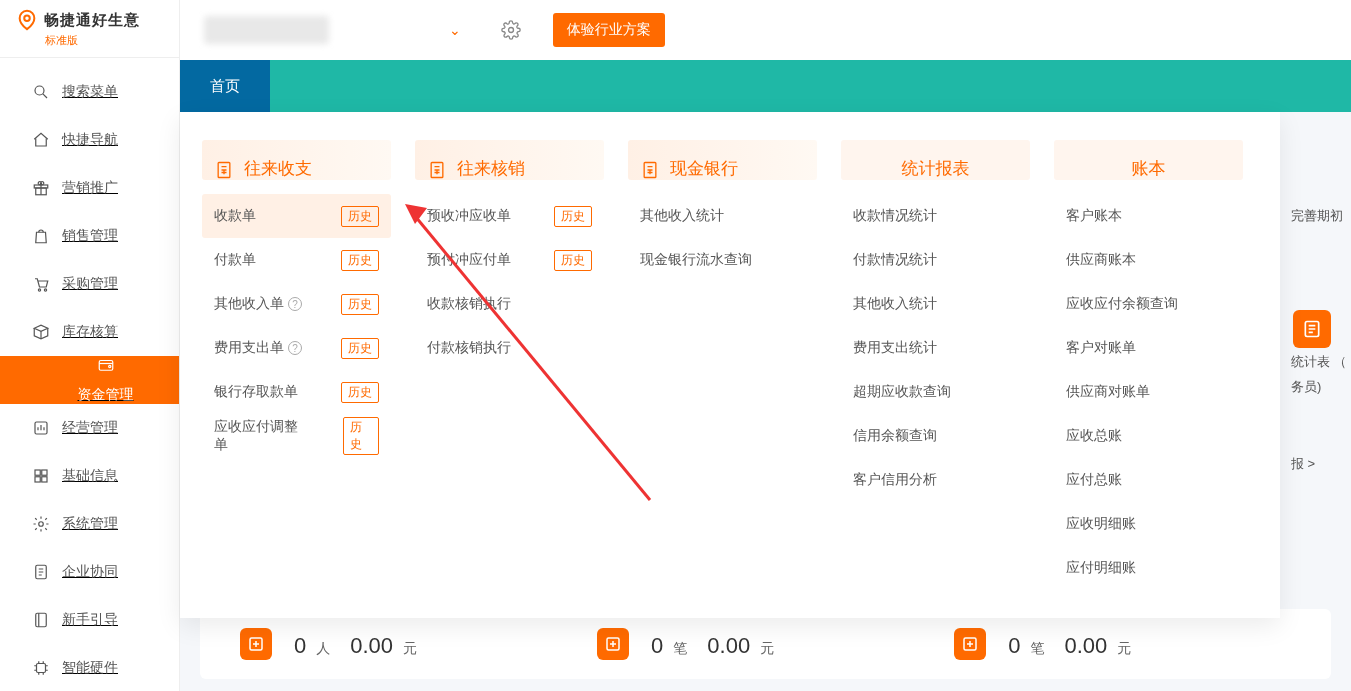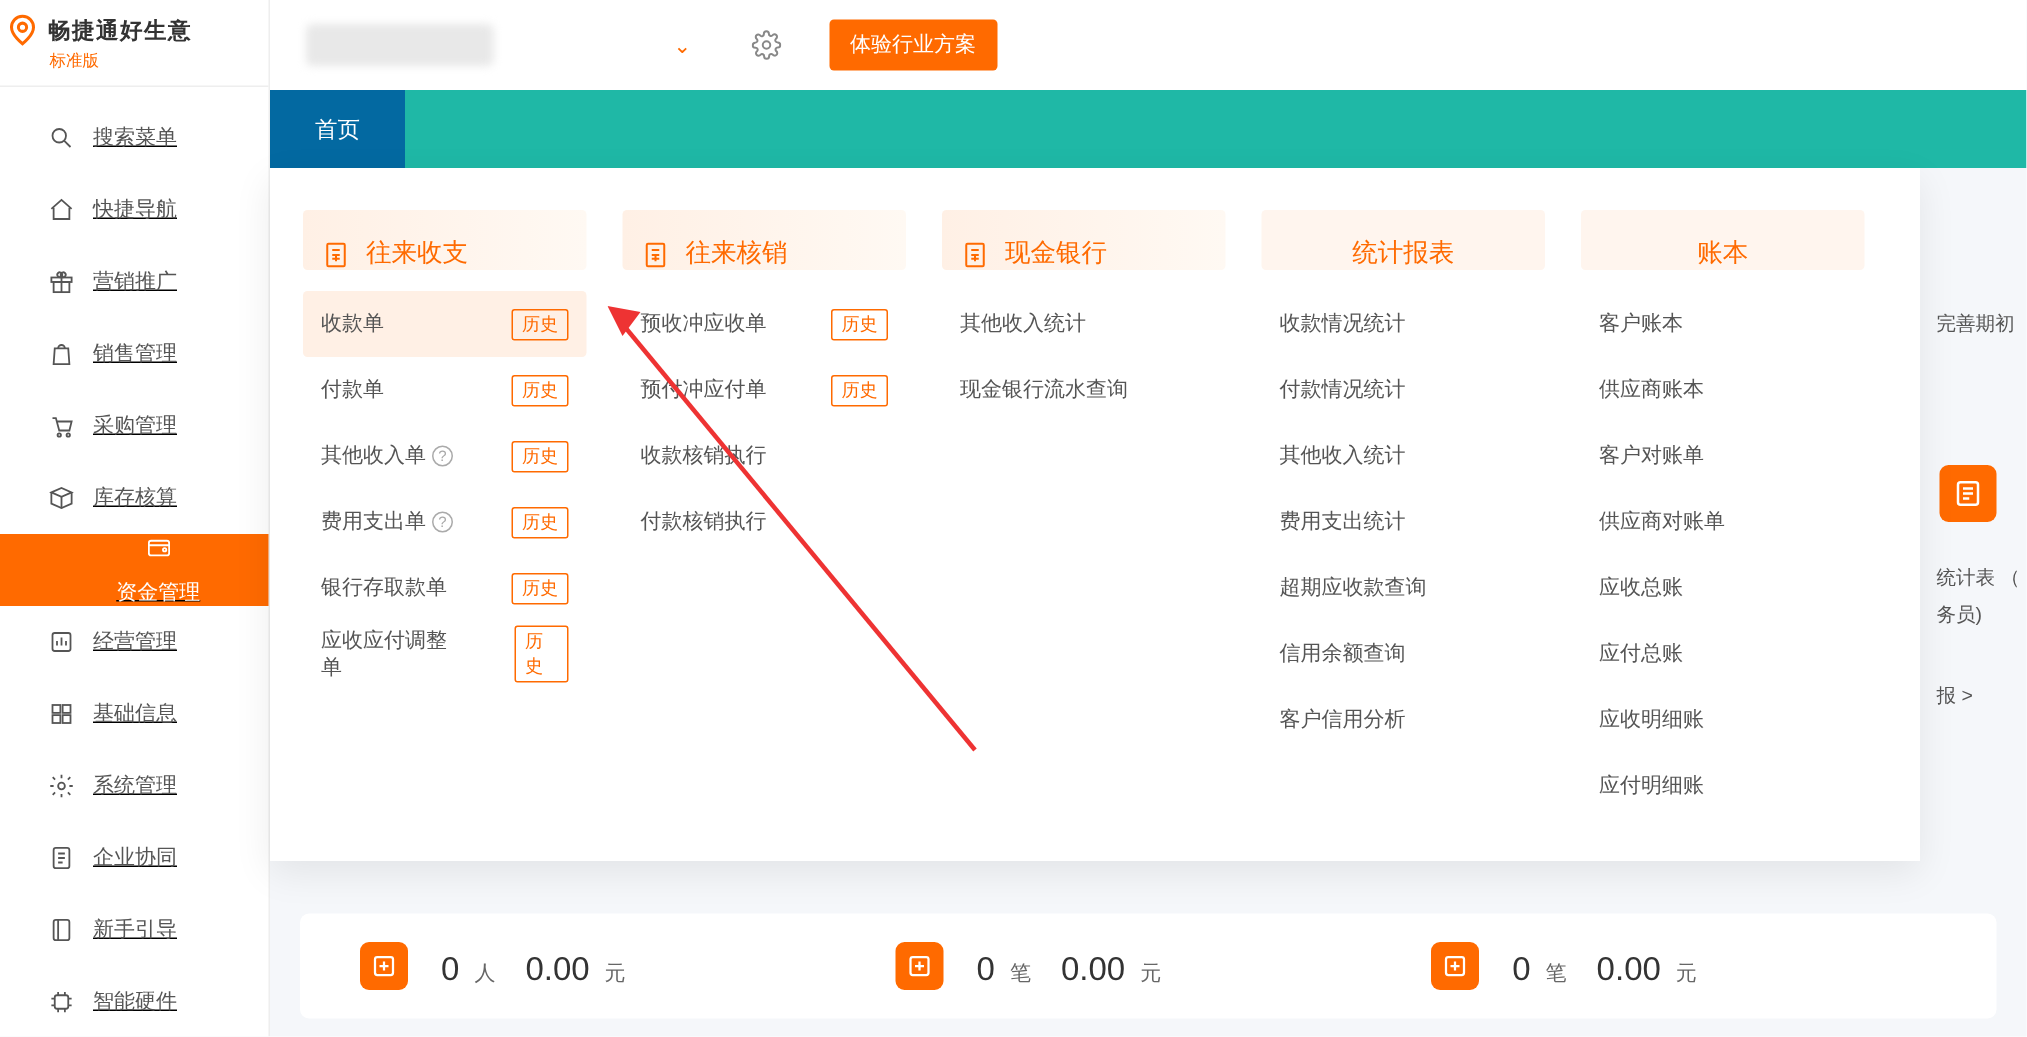--- a/index.html
+++ b/index.html
@@ -1,19 +1,19 @@
 <!DOCTYPE html>
 <html><head>
   <meta charset="utf-8">
   <style>
     * { margin: 0; padding: 0; box-sizing: border-box; }
     body { font-family: "Microsoft YaHei", "PingFang SC", sans-serif; background: #f5f7fa; width: 1351px; height: 691px; overflow: hidden; position: relative; }
 
     .sidebar { position: absolute; left: 0; top: 0; width: 180px; height: 691px; background: #fff; border-right: 1px solid #eee; }
-    .sidebar-header { height: 58px; display: flex; flex-direction: column; justify-content: center; padding-left: 4px; border-bottom: 1px solid #eee; }
+    .sidebar-header { height: 58px; display: flex; flex-direction: column; justify-content: center; padding-left: 16px; border-bottom: 1px solid #eee; }
     .sidebar-logo { display: flex; align-items: center; gap: 6px; }
     .sidebar-logo-icon { width: 22px; height: 22px; color: #ff6a00; }
     .sidebar-logo-text { font-size: 15px; font-weight: 600; color: #333; letter-spacing: 1px; }
     .sidebar-edition { font-size: 11px; color: #ff6a00; margin-left: 29px; margin-top: 2px; }
 
     .sidebar-menu { padding-top: 10px; text-decoration: underline; }
     .sidebar-item { height: 48px; display: flex; align-items: center; padding-left: 32px; font-size: 14px; color: #555; cursor: pointer; gap: 12px; }
     .sidebar-item.active { background: #ff6a00; color: #fff; flex-direction: column; }
     .sidebar-icon { width: 18px; height: 18px; display: inline-flex; align-items: center; justify-content: center; color: inherit; }
     .sidebar-icon svg { width: 18px; height: 18px; stroke: currentColor; stroke-width: 1.6; fill: none; }
@@ -331,20 +331,23 @@
         <div class="col-header narrow">
           <span>账本</span>
         </div>
         <div class="col-item">
           <span class="col-item-label">客户账本</span>
         </div>
         <div class="col-item">
           <span class="col-item-label">供应商账本</span>
         </div>
         <div class="col-item">
+          <span class="col-item-label">应收应付余额查询</span>
+        </div>
+        <div class="col-item">
           <span class="col-item-label">客户对账单</span>
         </div>
         <div class="col-item">
           <span class="col-item-label">供应商对账单</span>
         </div>
         <div class="col-item">
           <span class="col-item-label">应收总账</span>
         </div>
         <div class="col-item">
           <span class="col-item-label">应付总账</span>
@@ -361,21 +364,21 @@
 
 <svg class="arrow" viewBox="0 0 260 320">
   <defs></defs>
   <line x1="5" y1="20" x2="245" y2="310" stroke="#e33" stroke-width="3"></line>
   <polygon points="0,14 22,18 10,34" fill="#e33"></polygon>
 </svg>
 
 <div class="right-peek" style="top:176px;margin-top:28px;">
   <div>完善期初</div>
 </div>
-<div class="right-peek" style="top:373px;">
+<div class="right-peek" style="top:350px;">
   <div><span>统计表 （</span></div>
   <div style="margin-top:-48px;"><span>务员)</span></div>
 </div>
 <div class="right-peek" style="top:452px;">
   <div>报 &gt;</div>
 </div>
 
 <div class="float-badge">
   <svg viewBox="0 0 24 24">
       <rect x="4" y="3" width="16" height="18" rx="2"></rect>

